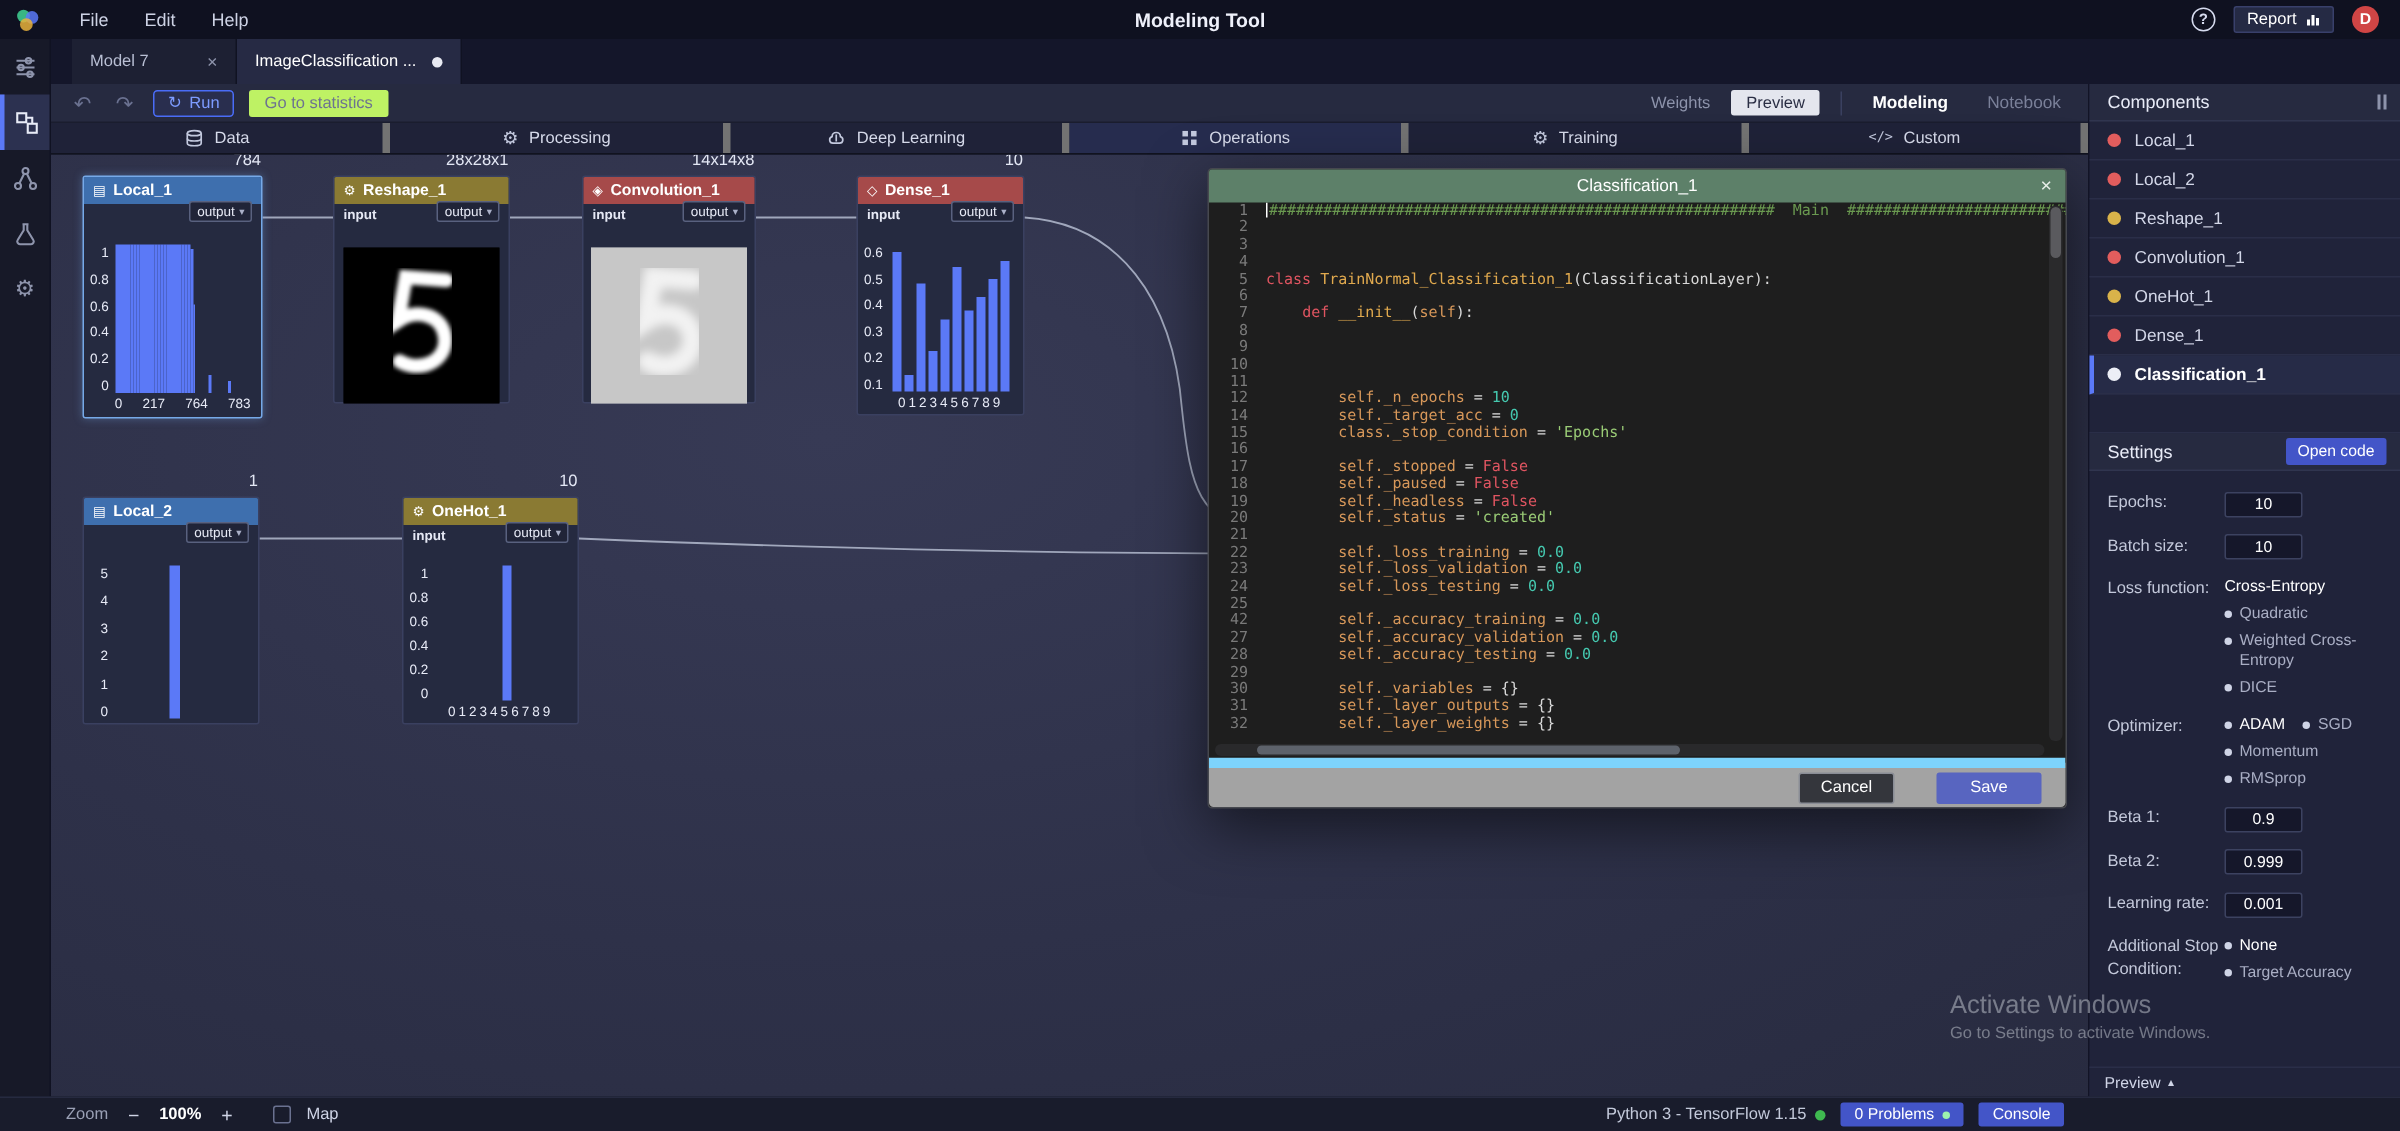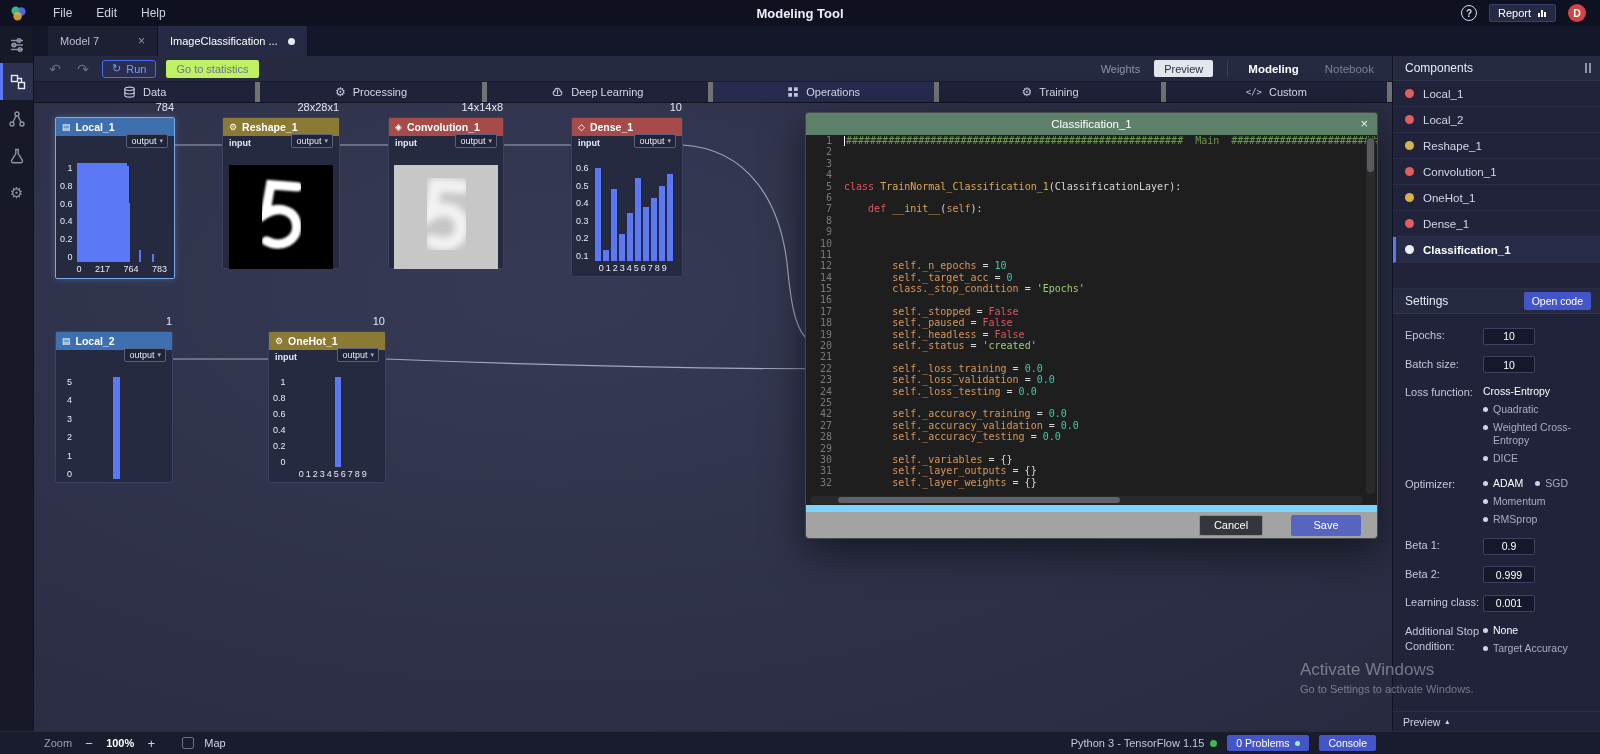--- a/index.html
+++ b/index.html
@@ -684,21 +684,21 @@
       </div>
       <div class="set-row">
         <div class="set-label">Beta 1:</div>
         <div class="set-ctl"><input class="set-input" value="0.9" style=""></div>
       </div>
       <div class="set-row">
         <div class="set-label">Beta 2:</div>
         <div class="set-ctl"><input class="set-input" value="0.999" style=""></div>
       </div>
       <div class="set-row">
-        <div class="set-label">Learning class:</div>
+        <div class="set-label">Learning rate:</div>
         <div class="set-ctl"><input class="set-input" value="0.001" style=""></div>
       </div>
       <div class="set-row">
         <div class="set-label">Additional Stop Condition:</div>
         <div class="set-ctl opts">
           <span class="opt sel">
             <span class="odot"></span>
             <span>None</span>
           </span>
           <span class="opt">

